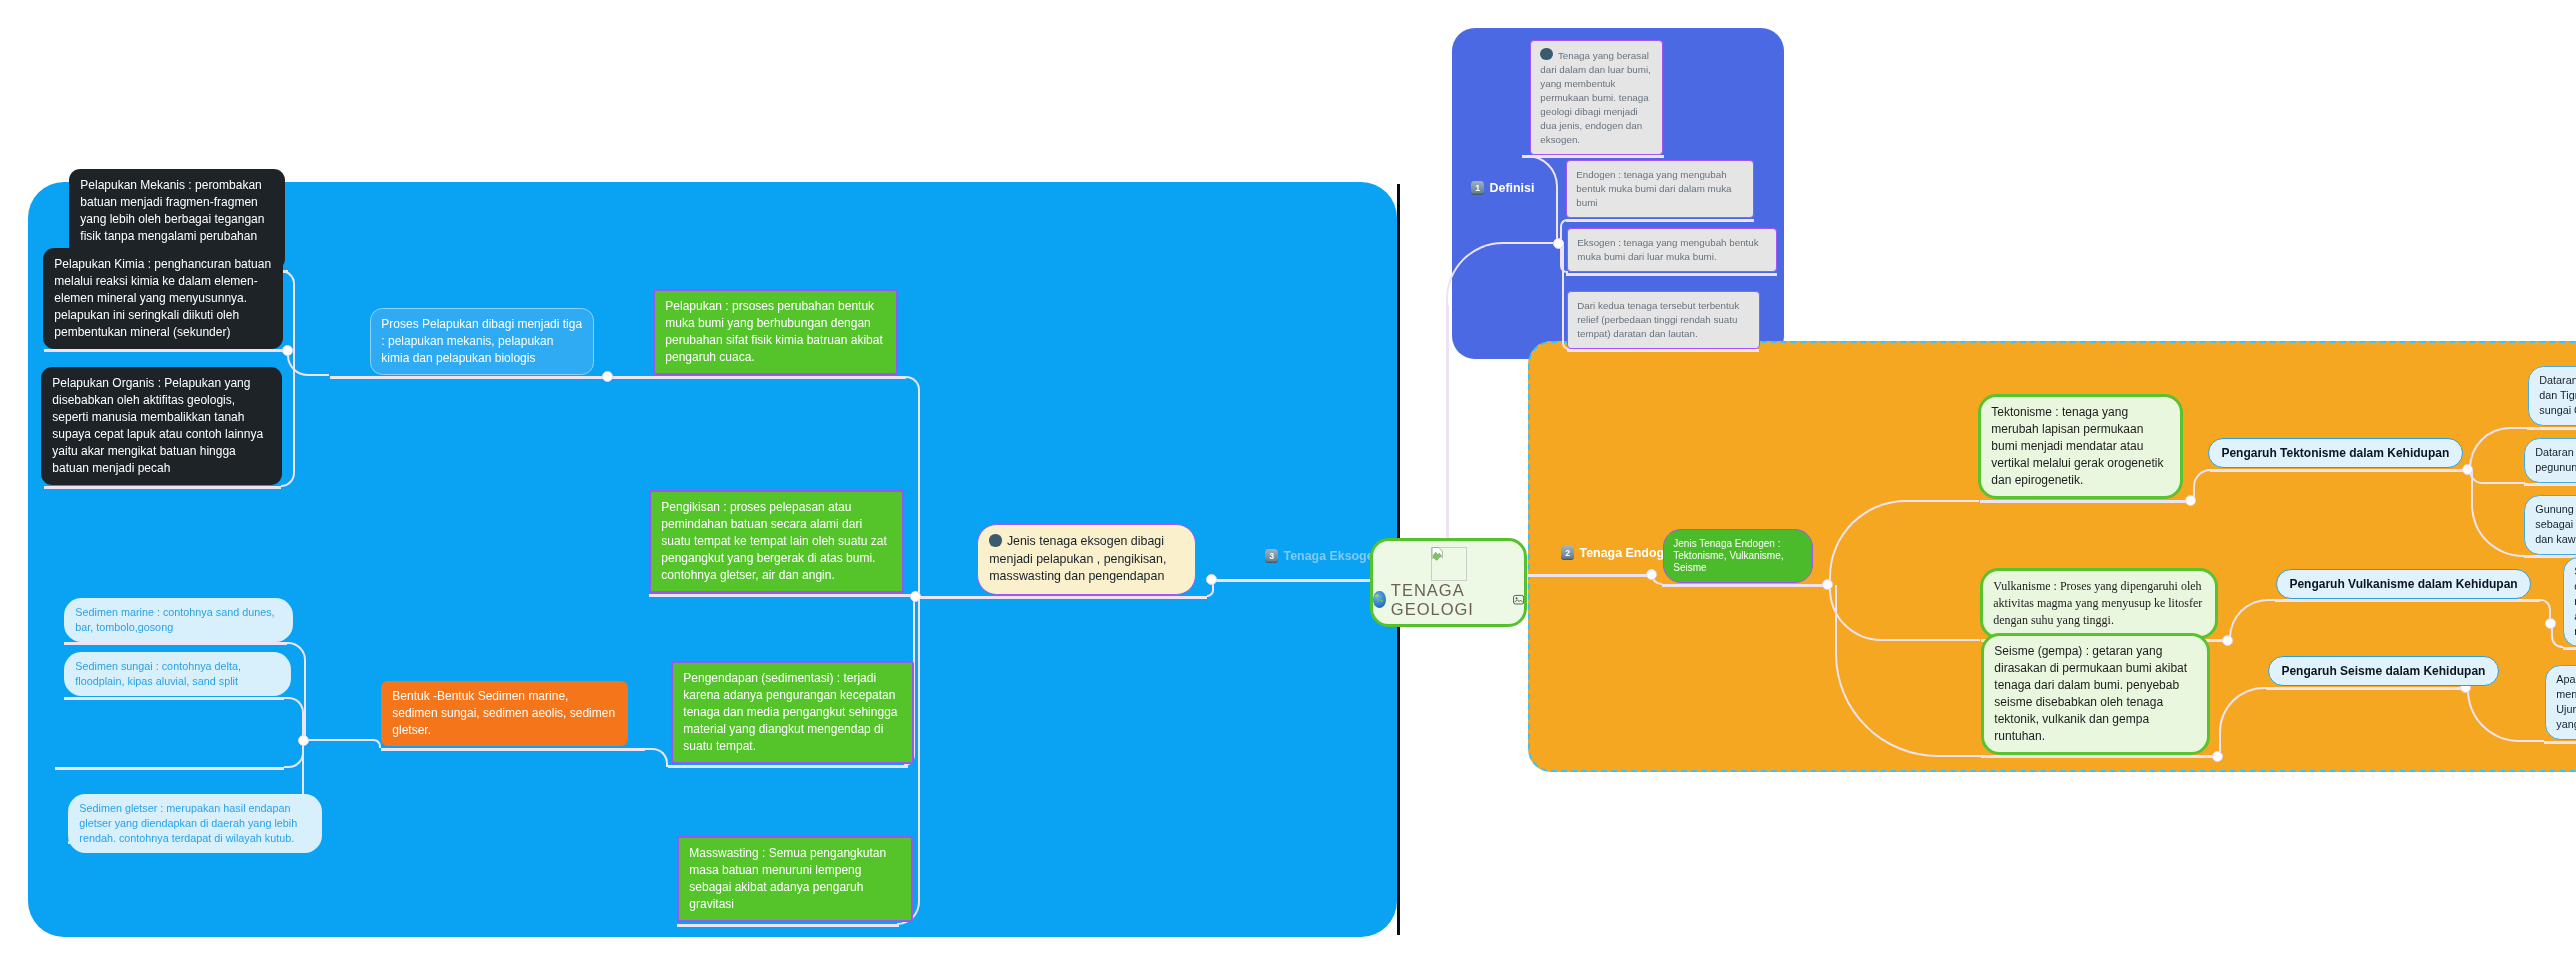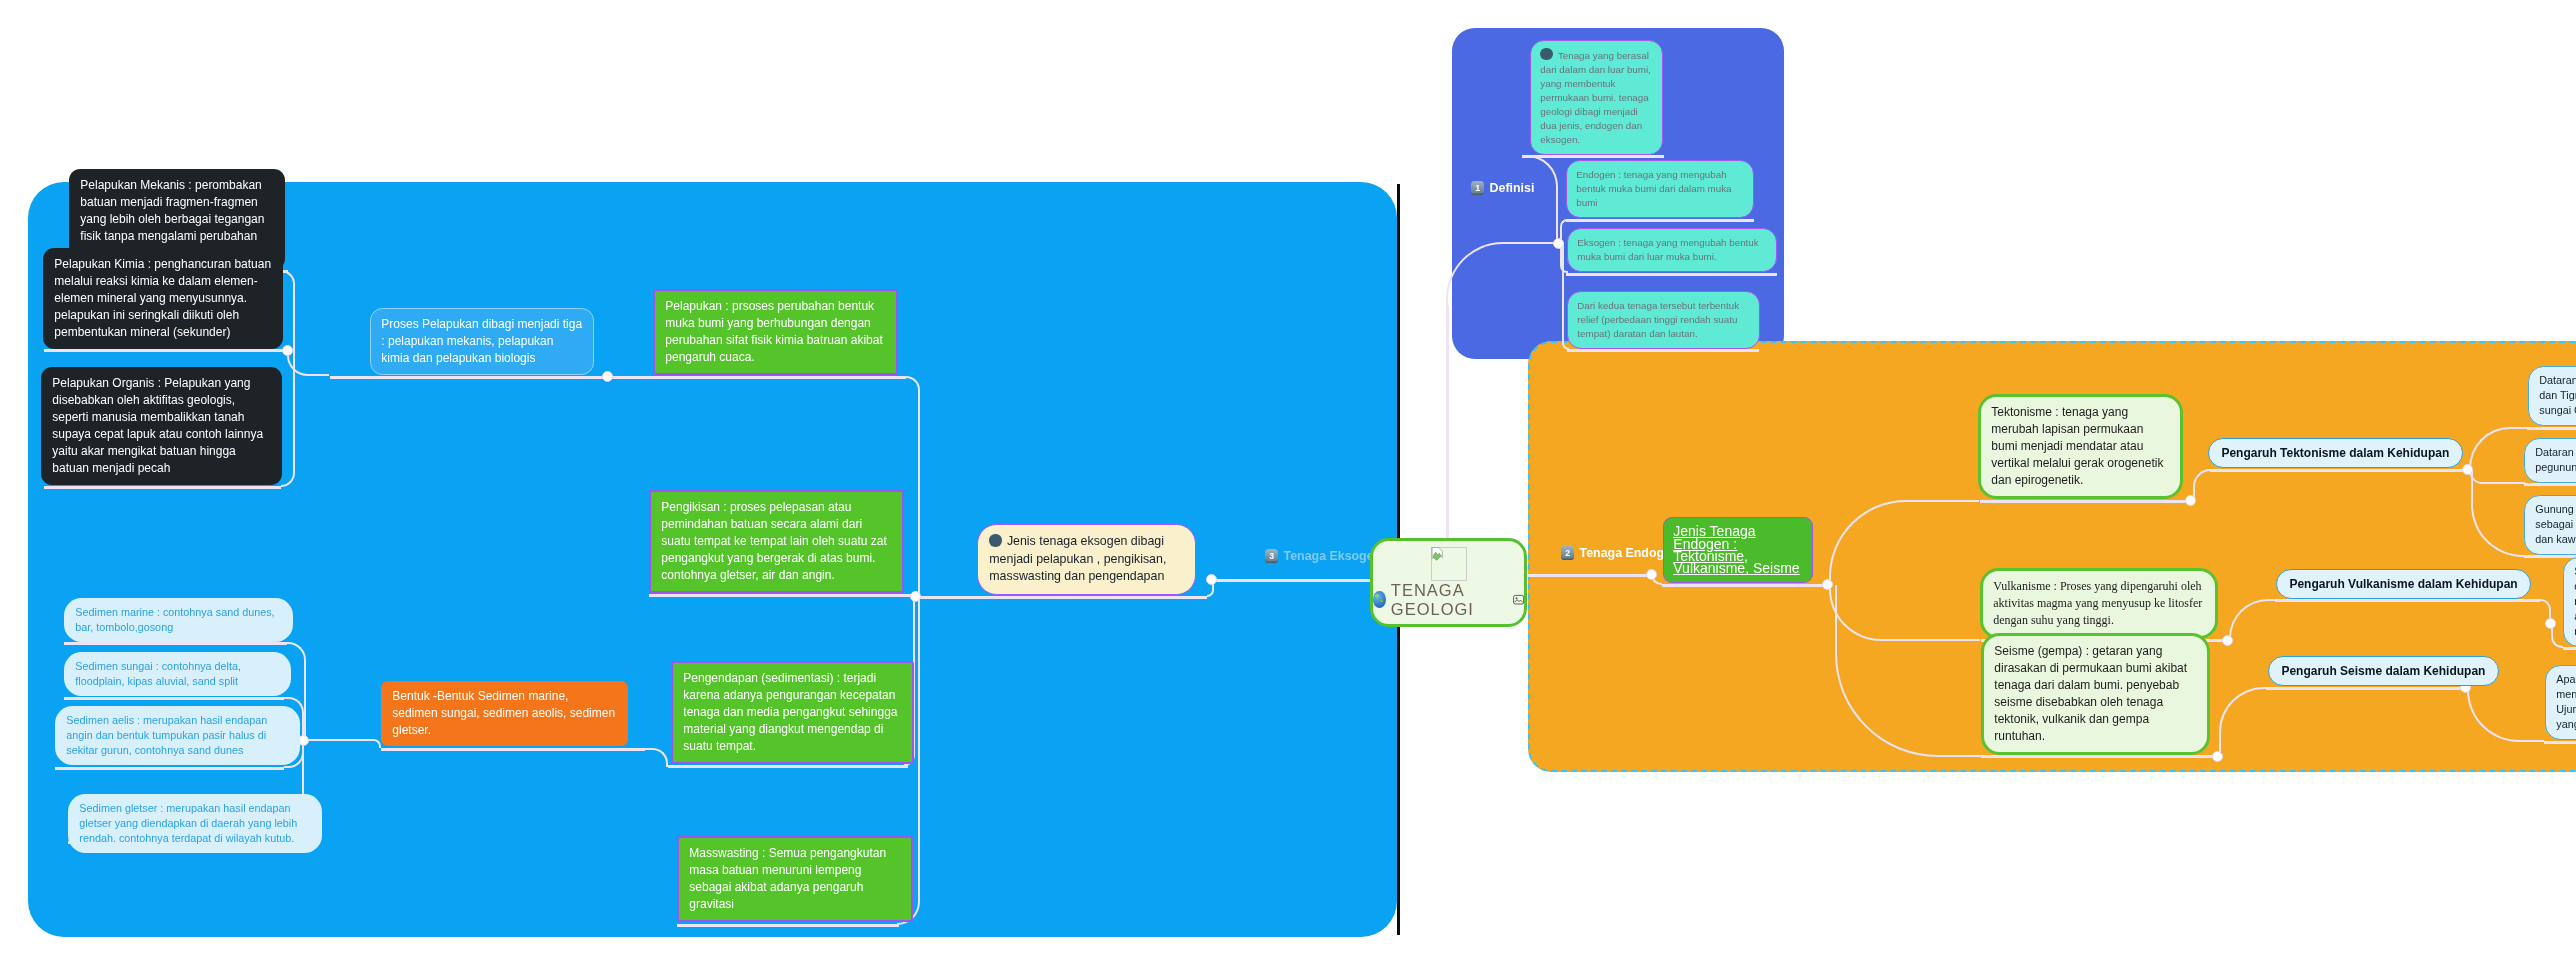--- a/index.html
+++ b/index.html
@@ -7,24 +7,24 @@
   .canvas{position:relative;width:2870px;height:965px;overflow:hidden;background:#fff;}
   .region{position:absolute;z-index:0;}
   .ln{position:absolute;height:2.6px;background:#ede3f2;z-index:1;}
   .cv{position:absolute;border:0 solid #ede3f2;background:transparent;z-index:1;box-sizing:border-box;}
   .dot{position:absolute;width:11.3px;height:11.3px;border-radius:50%;background:#fff;border:1.5px solid #e3d5ee;box-sizing:border-box;z-index:2;}
   .node{position:absolute;z-index:4;box-sizing:border-box;}
   .blackbox{background:#1e2327;color:#fff;border-radius:11.3px;padding:8.2px 11.3px;font-size:12px;line-height:17px;}
   .prosesbox{background:#2fabf3;border:1px solid #8fd2f8;color:#fff;border-radius:12.4px;padding:7.2px 10.3px;font-size:12px;line-height:17px;}
   .greenbox{background:#55c42b;border:2.1px solid #9b55f2;color:#fff;border-radius:3.1px;padding:7.2px 10.3px;font-size:12px;line-height:17px;}
   .creambox{background:#faf0cc;border:1.5px solid #a355f5;color:#16202a;border-radius:19.6px;padding:8.2px 11.3px;font-size:12.4px;line-height:17.5px;}
-  .defcream{background:#5eead4;border:1.5px solid #a355f5;color:#68737d;border-radius:14px;padding:7.2px 9.3px;font-size:9.8px;line-height:14px;}
+  .defcream{background:#e5e5e5;border:1.5px solid #a355f5;color:#68737d;border-radius:4px;padding:7.2px 9.3px;font-size:9.8px;line-height:14px;}
   .sedbox{background:#d8effc;color:#2aa1e8;border-radius:17.5px;padding:7.2px 11.3px;font-size:10.8px;line-height:15px;}
   .orangebox{background:#f5761a;color:#fff;border-radius:7px;padding:7.2px 11.3px;font-size:12px;line-height:17px;}
-  .greenjenis{background:#4cbb2b;border:1.5px solid #9b55f2;color:#fff;border-radius:9px;padding:7.2px 9.3px;font-size:14px;line-height:12.4px;text-decoration:underline;}
+  .greenjenis{background:#4cbb2b;border:1.5px solid #9b55f2;color:#fff;border-radius:18px;padding:7.2px 9.3px;font-size:10px;line-height:12.4px;}
   .lgreen{background:#e9f7df;border:3.1px solid #59c22f;color:#1c1c1c;border-radius:18.5px;padding:7.2px 10.3px;font-size:12px;line-height:17px;}
   .pill{background:#e0f2fb;border:1.5px solid #2d9fd8;color:#0b1620;border-radius:15.5px;padding:7.2px 12.4px;font-size:12px;font-weight:bold;white-space:nowrap;}
   .rchild{background:#dff2fc;border:1px solid #46abde;color:#15202b;border-radius:15.5px;padding:6.7px 10.3px;font-size:10.8px;line-height:15px;}
   .central{position:absolute;z-index:8;background:#edf8e5;border:3.6px solid #55c12d;border-radius:18.5px;display:flex;flex-direction:column;align-items:center;justify-content:center;box-sizing:border-box;}
   .central .titlerow{display:flex;align-items:center;gap:5.2px;margin-top:0;}
   .central .title{font-size:16.5px;letter-spacing:1px;color:#6b6157;}
   .imgbox{width:34px;height:32px;border:1px solid #cccccc;position:relative;background:transparent;}
   .globe{display:inline-block;width:17.5px;height:17.5px;border-radius:50%;
     background:radial-gradient(circle at 30% 28%, #8ed06b 11%, transparent 12%),
                radial-gradient(circle at 66% 58%, #6fb84f 9%, transparent 10%),
@@ -145,21 +145,20 @@
   <div class="node prosesbox" style="left:370px;bottom:590px;width:224px;">Proses Pelapukan dibagi menjadi tiga : pelapukan mekanis, pelapukan kimia dan pelapukan biologis</div>
   <div class="node greenbox" style="left:653px;bottom:590px;width:245px;">Pelapukan : prsoses perubahan bentuk muka bumi yang berhubungan dengan perubahan sifat fisik kimia batruan akibat pengaruh cuaca.</div>
   <div class="node greenbox" style="left:649px;bottom:372px;width:255px;">Pengikisan : proses pelepasan atau pemindahan batuan secara alami dari suatu tempat ke tempat lain oleh suatu zat pengangkut yang bergerak di atas bumi. contohnya gletser, air dan angin.</div>
   <div class="node greenbox" style="left:671px;bottom:201px;width:243px;">Pengendapan (sedimentasi) : terjadi karena adanya pengurangan kecepatan tenaga dan media pengangkut sehingga material yang diangkut mengendap di suatu tempat.</div>
   <div class="node greenbox" style="left:677px;bottom:43px;width:236px;">Masswasting : Semua pengangkutan masa batuan menuruni lempeng sebagai akibat adanya pengaruh gravitasi</div>
   <div class="node creambox" style="left:977px;bottom:370px;width:219px;">
     <span class="bullet"></span><span>Jenis tenaga eksogen dibagi menjadi pelapukan , pengikisan, masswasting dan pengendapan</span>
   </div>
   <div class="node sedbox" style="left:64px;bottom:323px;width:229px;">Sedimen marine : contohnya sand dunes, bar, tombolo,gosong</div>
   <div class="node sedbox" style="left:64px;bottom:269px;width:227px;">Sedimen sungai : contohnya delta, floodplain, kipas aluvial, sand split</div>
-  <div class="node sedbox" style="left:55px;bottom:200px;width:245px;">Sedimen aelis : merupakan hasil endapan angin dan bentuk tumpukan pasir halus di sekitar gurun, contohnya sand dunes</div>
   <div class="node sedbox" style="left:68px;bottom:112px;width:254px;">Sedimen gletser : merupakan hasil endapan gletser yang diendapkan di daerah yang lebih rendah. contohnya terdapat di wilayah kutub.</div>
   <div class="node orangebox" style="left:381px;bottom:219px;width:247px;">Bentuk -Bentuk Sedimen marine, sedimen sungai, sedimen aeolis, sedimen gletser.</div>
 
   <div class="node defcream" style="left:1530px;bottom:810px;width:133px;">
     <span class="bullet"></span><span>Tenaga yang berasal dari dalam dan luar bumi, yang membentuk permukaan bumi. tenaga geologi dibagi menjadi dua jenis, endogen dan eksogen.</span>
   </div>
   <div class="node defcream" style="left:1566px;bottom:747px;width:188px;">Endogen : tenaga yang mengubah bentuk muka bumi dari dalam muka bumi</div>
   <div class="node defcream" style="left:1567px;bottom:693px;width:210px;">Eksogen : tenaga yang mengubah bentuk muka bumi dari luar muka bumi.</div>
   <div class="node defcream" style="left:1567px;bottom:616px;width:193px;">Dari kedua tenaga tersebut terbentuk relief (perbedaan tinggi rendah suatu tempat) daratan dan lautan.</div>
 

